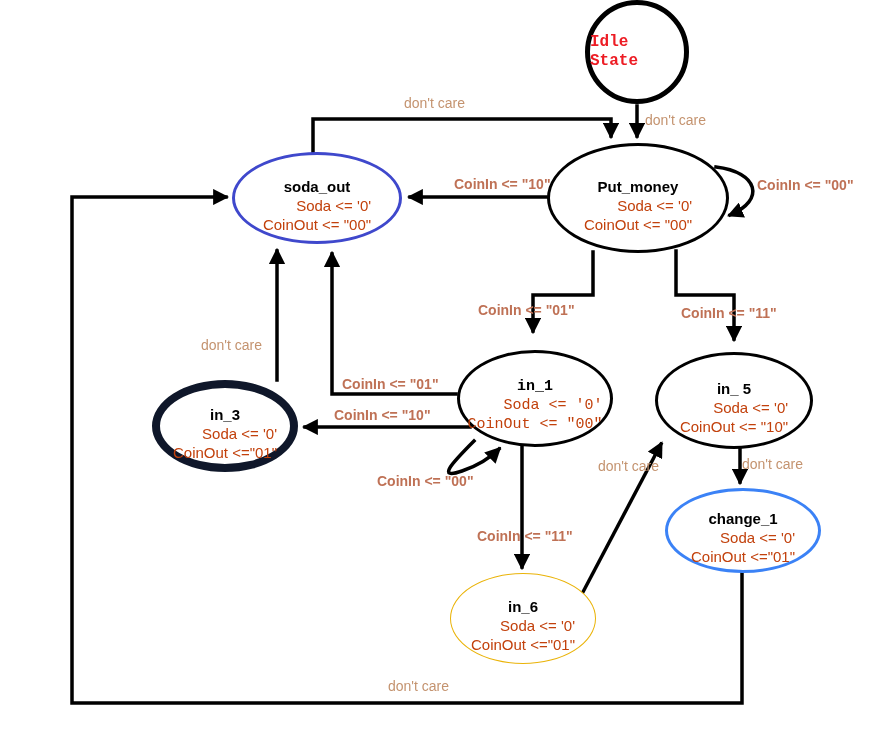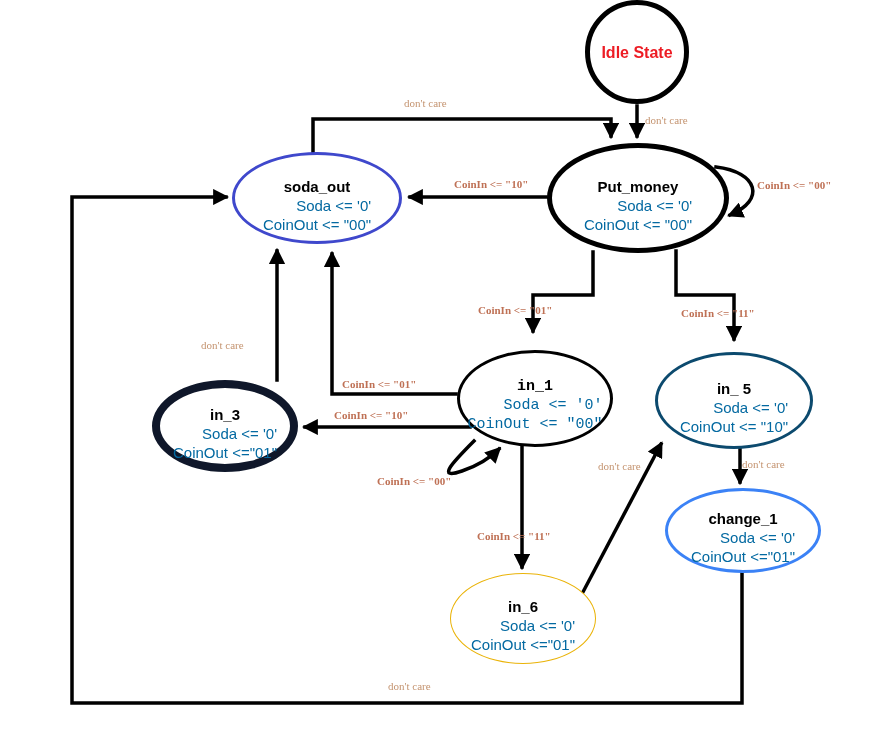--- a/index.html
+++ b/index.html
@@ -8,24 +8,24 @@
     font-family:"Liberation Sans", sans-serif;overflow:hidden;
   }
   .edges{position:absolute;left:0;top:0;}
   .state{
     position:absolute;border-radius:50%;background:#ffffff;
     display:flex;flex-direction:column;align-items:center;justify-content:center;
     box-sizing:border-box;
   }
   .state .s-inner{display:flex;flex-direction:column;align-items:flex-end;margin-top:14px;}
   .s-name{font-weight:bold;color:#000000;font-size:15px;line-height:19px;align-self:center;}
-  .s-line{color:#0369a1;font-size:15px;line-height:19px;white-space:nowrap;}
+  .s-line{color:#c2410c;font-size:15px;line-height:19px;white-space:nowrap;}
   .idle-name{color:#ed1c24;font-weight:bold;font-size:16px;}
   .edge-label{
-    position:absolute;font-size:11px;white-space:nowrap;color:#c4936f;line-height:16px;font-family:Liberation Serif, serif;
+    position:absolute;font-size:14px;white-space:nowrap;color:#c4936f;line-height:16px;
   }
   .edge-label.cond{font-weight:bold;color:#bf7155;}
 </style>
 </head>
 <body>
 
 <div class="canvas">
 
   <svg class="edges" width="893" height="753" viewBox="0 0 893 753">
     <defs>
@@ -44,25 +44,25 @@
       <path d="M277,380 V251" marker-end="url(#arrow)"></path>
       <path d="M470,427 H305" marker-end="url(#arrow)"></path>
       <path d="M474,441 C452,463 436,480 462,471 C480,465 491,457 499,449" marker-end="url(#arrow)"></path>
       <path d="M522,447 V567" marker-end="url(#arrow)"></path>
       <path d="M583,592 L661,444" marker-end="url(#arrow)"></path>
       <path d="M740,449 V482" marker-end="url(#arrow)"></path>
       <path d="M742,572 V703 H72 V197 H226" marker-end="url(#arrow)"></path>
     </g>
   </svg>
 
-  <div class="state" style="left:585px;top:0;width:104px;height:104px;border:5px solid #000000;">
+  <div class="state" style="left:585px;top:0;width:104px;height:104px;border:5px solid #000000;font-family:Liberation Mono, monospace;">
     <div class="s-name idle-name">Idle State</div>
   </div>
 
-  <div class="state" style="left:547px;top:143px;width:182px;height:110px;border:5px solid #000000;">
+  <div class="state" style="left:547px;top:143px;width:182px;height:110px;border:3px solid #000000;">
     <div class="s-inner">
       <div class="s-name">Put_money</div>
       <div class="s-line">Soda &lt;= '0'</div>
       <div class="s-line">CoinOut &lt;= "00"</div>
     </div>
   </div>
 
   <div class="state" style="left:232px;top:152px;width:170px;height:92px;border:3px solid #3f48cc;">
     <div class="s-inner">
       <div class="s-name">soda_out</div>
@@ -72,21 +72,21 @@
   </div>
 
   <div class="state" style="left:457px;top:350px;width:156px;height:97px;border:3px solid #000000;font-family:Liberation Mono, monospace;">
     <div class="s-inner">
       <div class="s-name">in_1</div>
       <div class="s-line">Soda &lt;= '0'</div>
       <div class="s-line">CoinOut &lt;= "00"</div>
     </div>
   </div>
 
-  <div class="state" style="left:655px;top:352px;width:158px;height:97px;border:3px solid #0c4a6e;">
+  <div class="state" style="left:655px;top:352px;width:158px;height:97px;border:3px solid #000000;">
     <div class="s-inner">
       <div class="s-name">in_ 5</div>
       <div class="s-line">Soda &lt;= '0'</div>
       <div class="s-line">CoinOut &lt;= "10"</div>
     </div>
   </div>
 
   <div class="state" style="left:152px;top:380px;width:146px;height:92px;border:8px solid #0f172a;">
     <div class="s-inner">
       <div class="s-name">in_3</div>

